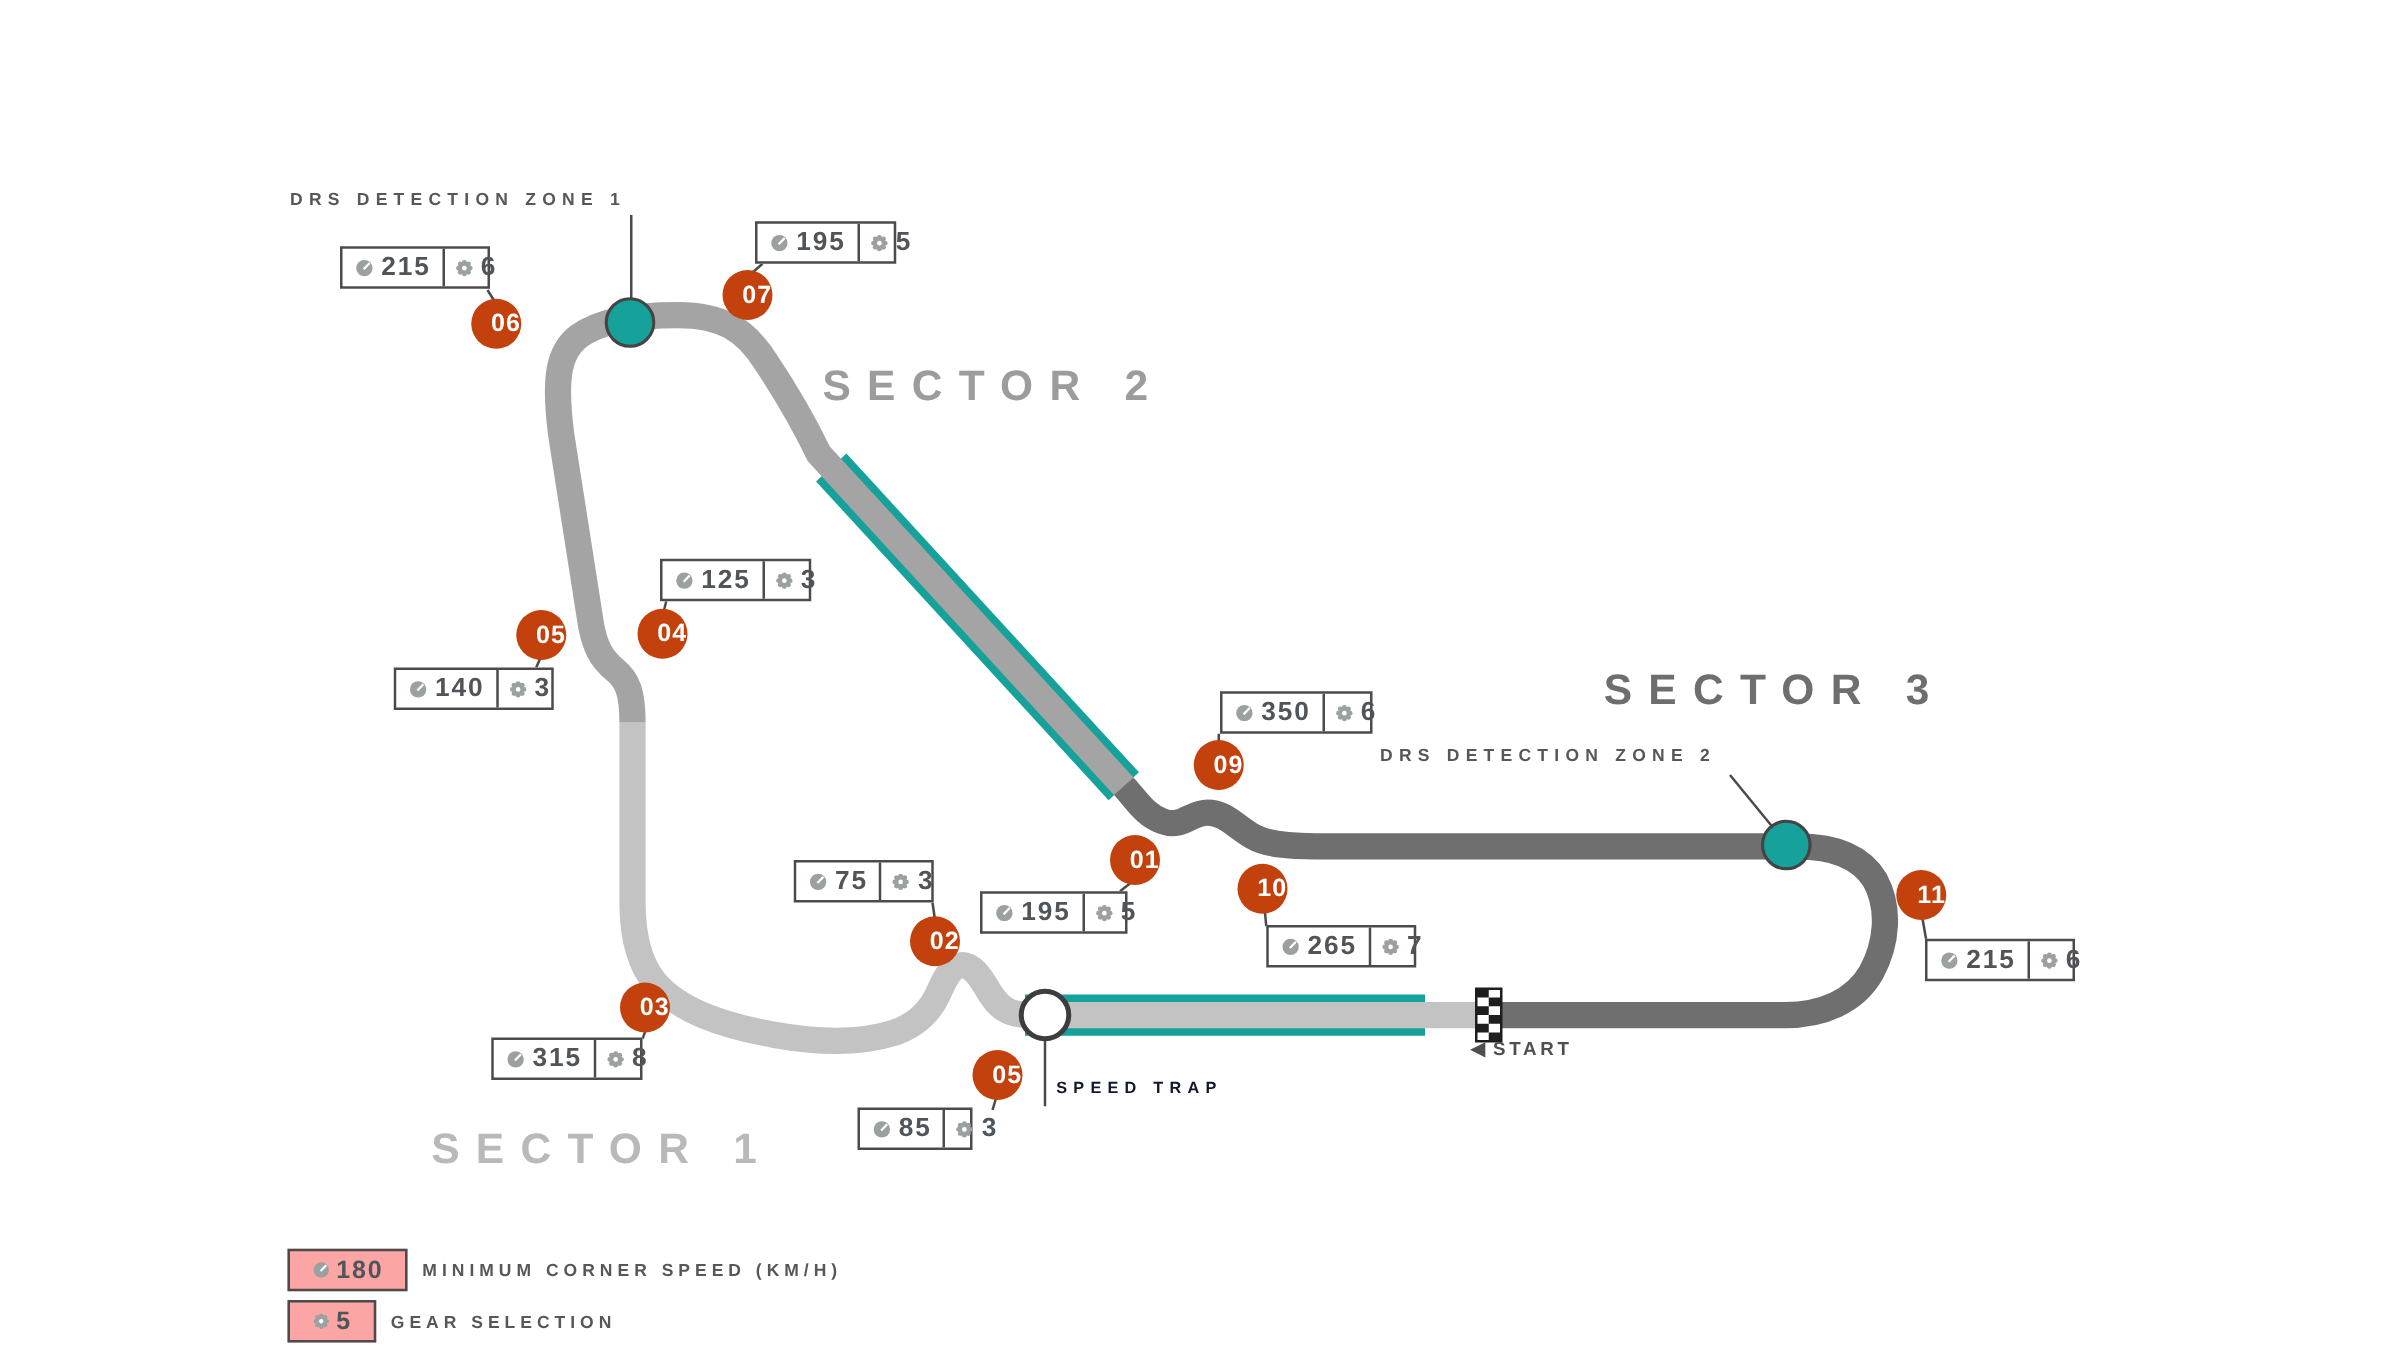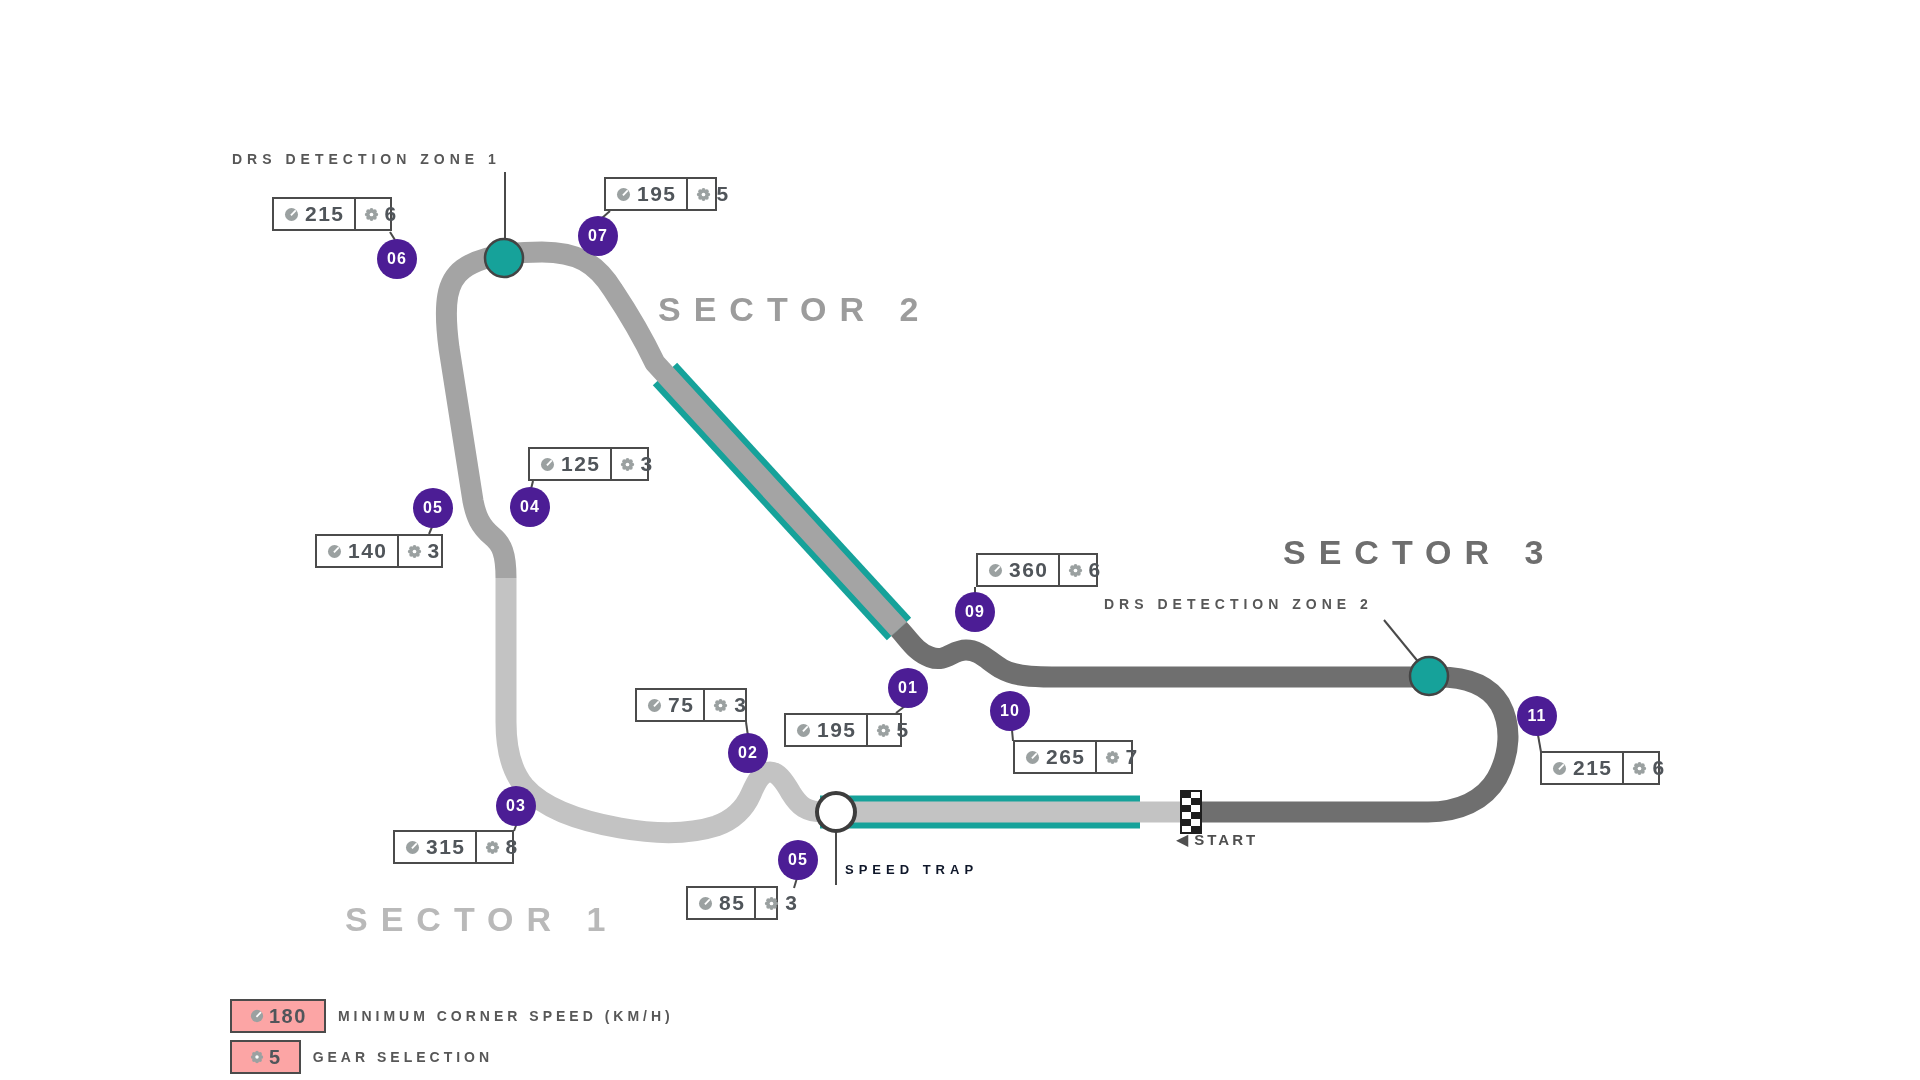--- a/index.html
+++ b/index.html
@@ -1,20 +1,20 @@
 <!DOCTYPE html>
 <html><head>
 <meta charset="utf-8">
 <style>
   html,body{margin:0;padding:0;background:#fff;}
   .stage{position:relative;width:1920px;height:1080px;background:#ffffff;overflow:hidden;
          font-family:"Liberation Sans","DejaVu Sans",sans-serif;}
   svg.track{position:absolute;left:0;top:0;}
-  .corner{position:absolute;width:40px;height:40px;border-radius:50%;background:#4c1d95;
-          color:#fff;font-weight:700;font-size:16px;line-height:40px;text-align:center;
+  .corner{position:absolute;width:40px;height:40px;border-radius:50%;background:#c2410c;
+          color:#fff;font-weight:700;font-size:20px;line-height:40px;text-align:right;
           letter-spacing:1px;}
   .sg-box{position:absolute;height:34px;background:#fff;border:2px solid #4b4b4b;
           display:flex;align-items:stretch;box-sizing:border-box;}
   .sg-cell{display:flex;align-items:center;gap:5px;padding:0 9px;flex:1;}
   .sg-cell.gear{border-left:2px solid #4b4b4b;padding:0 7px;flex:0 0 auto;}
   .sg-val{font-weight:700;font-size:21px;color:#50555a;letter-spacing:1.5px;}
   .ic{width:17px;height:17px;display:block;flex:0 0 auto;}
   .sector-title{position:absolute;font-weight:700;font-size:34px;letter-spacing:13px;white-space:nowrap;}
   .small-label{position:absolute;font-weight:700;font-size:14px;letter-spacing:5px;color:#575757;white-space:nowrap;}
   .trap-label{position:absolute;font-weight:700;font-size:13px;letter-spacing:5px;color:#0f172a;white-space:nowrap;}
@@ -243,21 +243,21 @@
           <use href="#i-gear"></use>
         </svg>
         <span class="sg-val">5</span>
       </div>
   </div>
   <div class="sg-box" style="left:976px;top:553px;width:122px;">
     <div class="sg-cell">
         <svg class="ic">
           <use href="#i-speed"></use>
         </svg>
-        <span class="sg-val">360</span>
+        <span class="sg-val">350</span>
       </div>
     <div class="sg-cell gear">
         <svg class="ic">
           <use href="#i-gear"></use>
         </svg>
         <span class="sg-val">6</span>
       </div>
   </div>
   <div class="sg-box" style="left:1013px;top:740px;width:120px;">
     <div class="sg-cell">

